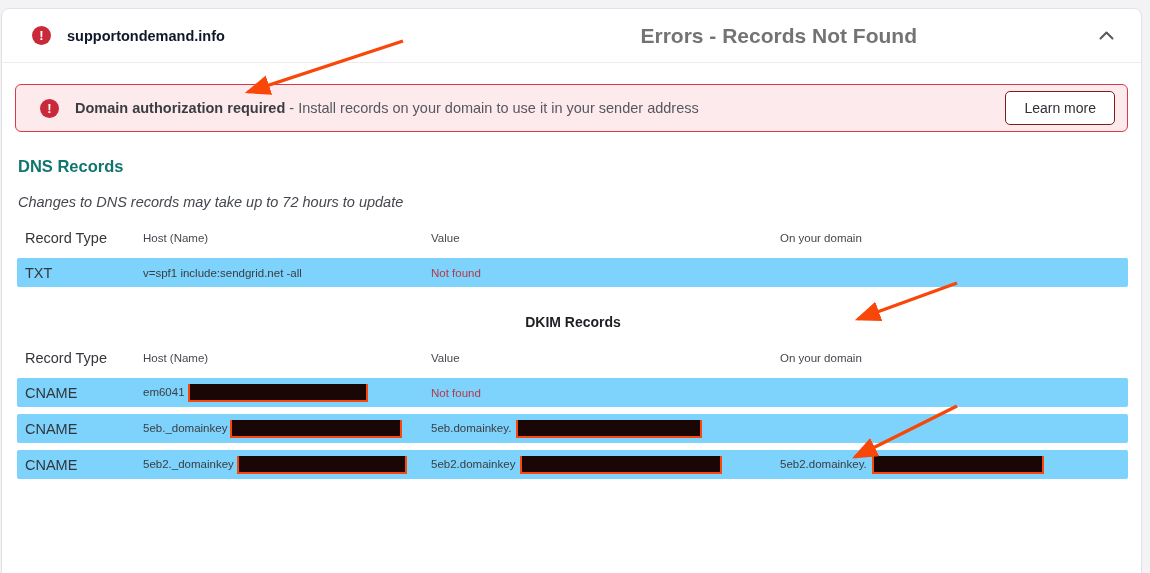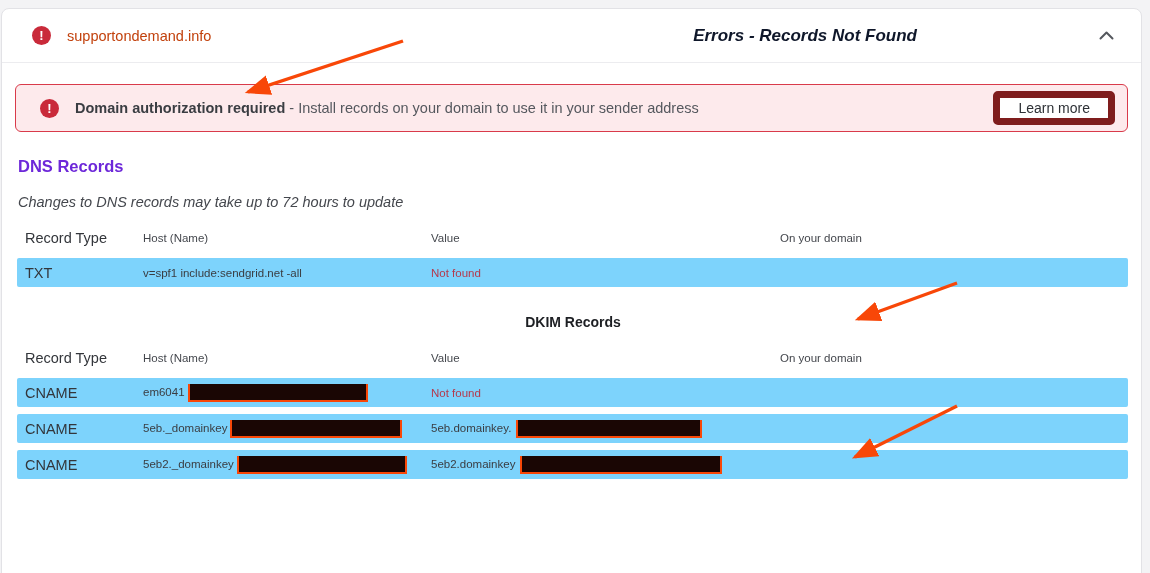--- a/index.html
+++ b/index.html
@@ -24,53 +24,52 @@
     display:flex; align-items:center;
     padding:0 24px 0 30px;
   }
   .err-badge {
     width:19px; height:19px; border-radius:50%;
     background:#c92a3a; color:#ffffff;
     display:flex; align-items:center; justify-content:center;
     font-size:13px; font-weight:bold; line-height:1;
     flex:0 0 auto;
   }
-  .domain-title { margin-left:16px; font-size:14.5px; color:#c2410c; }
+  .domain-title { margin-left:16px; font-size:14.5px; color:#0f172a;font-weight:bold; }
   .header-status {
     margin-left:auto; margin-right:178px;
-    font-size:17px; font-weight:bold; color:#0f172a;
+    font-size:21px; font-weight:bold; color:#737373;
     white-space:nowrap;
-    font-style:italic;
   }
   .chevron-btn { width:22px; height:22px; display:flex; align-items:center; justify-content:center; cursor:pointer; }
   
   .banner {
     margin:21px 13px 0 13px;
     height:48px;
     background:#fdeaec;
     border:1.5px solid #d93a4a;
     border-radius:6px;
     display:flex; align-items:center;
     padding:0 12px 0 24px;
   }
   .banner-text { margin-left:16px; font-size:14.5px; color:#55585e; white-space:nowrap; }
   .banner-text b { color:#3a3d42; }
   .learn-btn {
     margin-left:auto;
     min-width:104px; height:34px;
     background:#ffffff;
-    border:7px solid #7f1d1d;
+    border:1px solid #7f1d1d;
     border-radius:5px;
     font-family:"Liberation Sans", sans-serif;
     font-size:14px; color:#2e3136;
     padding:0 18px; cursor:pointer;
   }
   
   .content { padding:0 13px 0 15px; }
-  .h-dns { margin-top:25px; font-size:16.5px; font-weight:bold; color:#6d28d9; padding-left:1px; }
+  .h-dns { margin-top:25px; font-size:16.5px; font-weight:bold; color:#0f766e; padding-left:1px; }
   .subtitle { margin-top:18px; font-size:14.5px; color:#44474d; padding-left:1px;font-style:italic; }
   .h-sub { font-size:14px; font-weight:bold; color:#1d1f23; padding-left:1px; }
   .h-spf { margin-top:23px; }
   .h-dkim { margin-top:27px;text-align:center; }
   
   .rec-table { margin-top:16px; }
   .rec-row {
     display:grid;
     grid-template-columns:126px 288px 349px 1fr;
     align-items:center;
@@ -154,20 +153,21 @@
       <div class="rec-row rec-data">
         <div class="cell cell-type">CNAME</div>
         <div class="cell mono"><span>5eb._domainkey</span><span class="redact" style="width:172px;"></span></div>
         <div class="cell mono"><span>5eb.domainkey.</span><span class="redact" style="width:186px; margin-left:5px;"></span></div>
       </div>
 
       <div class="rec-row rec-data">
         <div class="cell cell-type">CNAME</div>
         <div class="cell mono"><span>5eb2._domainkey</span><span class="redact" style="width:170px;"></span></div>
         <div class="cell mono"><span>5eb2.domainkey</span><span class="redact" style="width:202px; margin-left:5px;"></span></div>
+        <div class="cell mono"><span>5eb2.domainkey.</span><span class="redact" style="width:172px; margin-left:5px;"></span></div>
       </div>
     </div>
   </div>
 </div>
 
 <svg class="annot" viewBox="0 0 1150 573">
   <defs>
     <marker id="ah" markerWidth="9" markerHeight="8" refX="6.5" refY="3" orient="auto" markerUnits="strokeWidth">
       <path d="M0,0 L7.5,3 L0,6 Z" fill="#f84708"></path>
     </marker>

